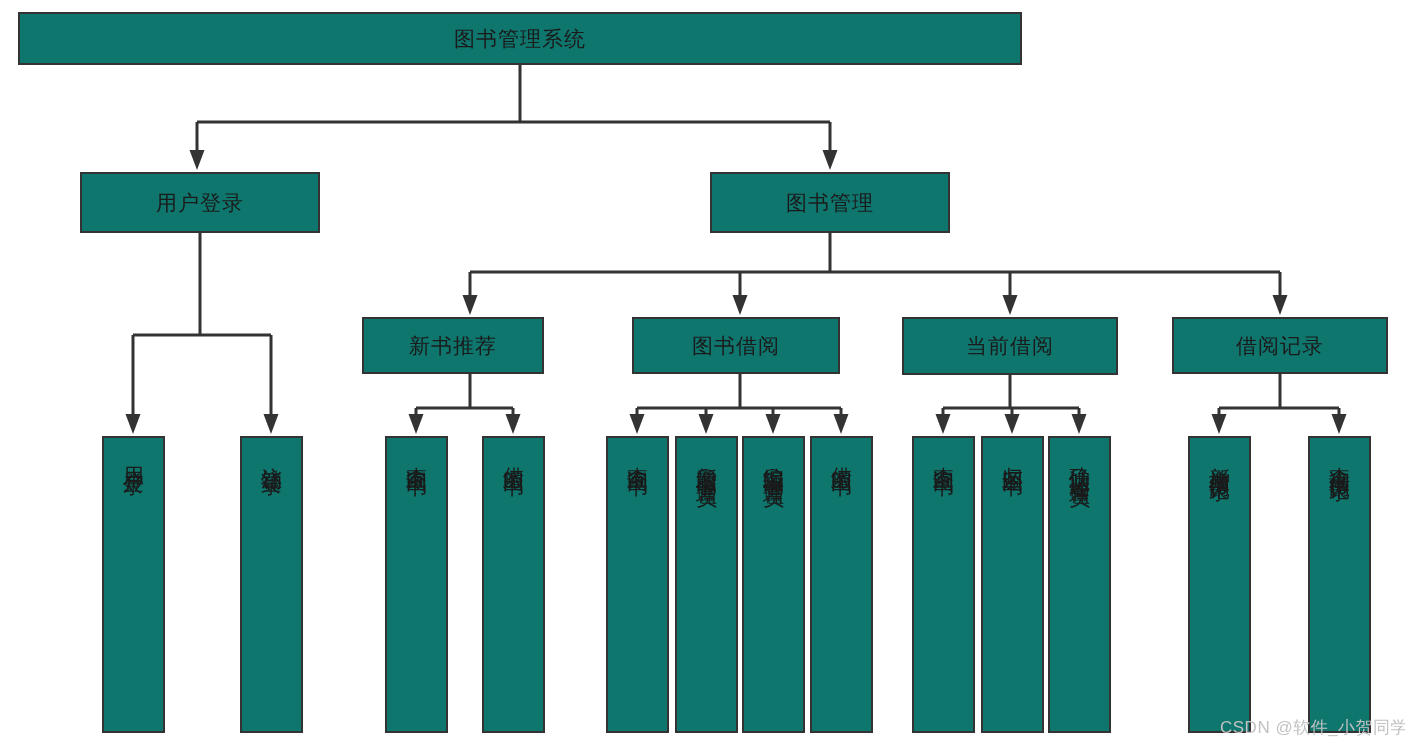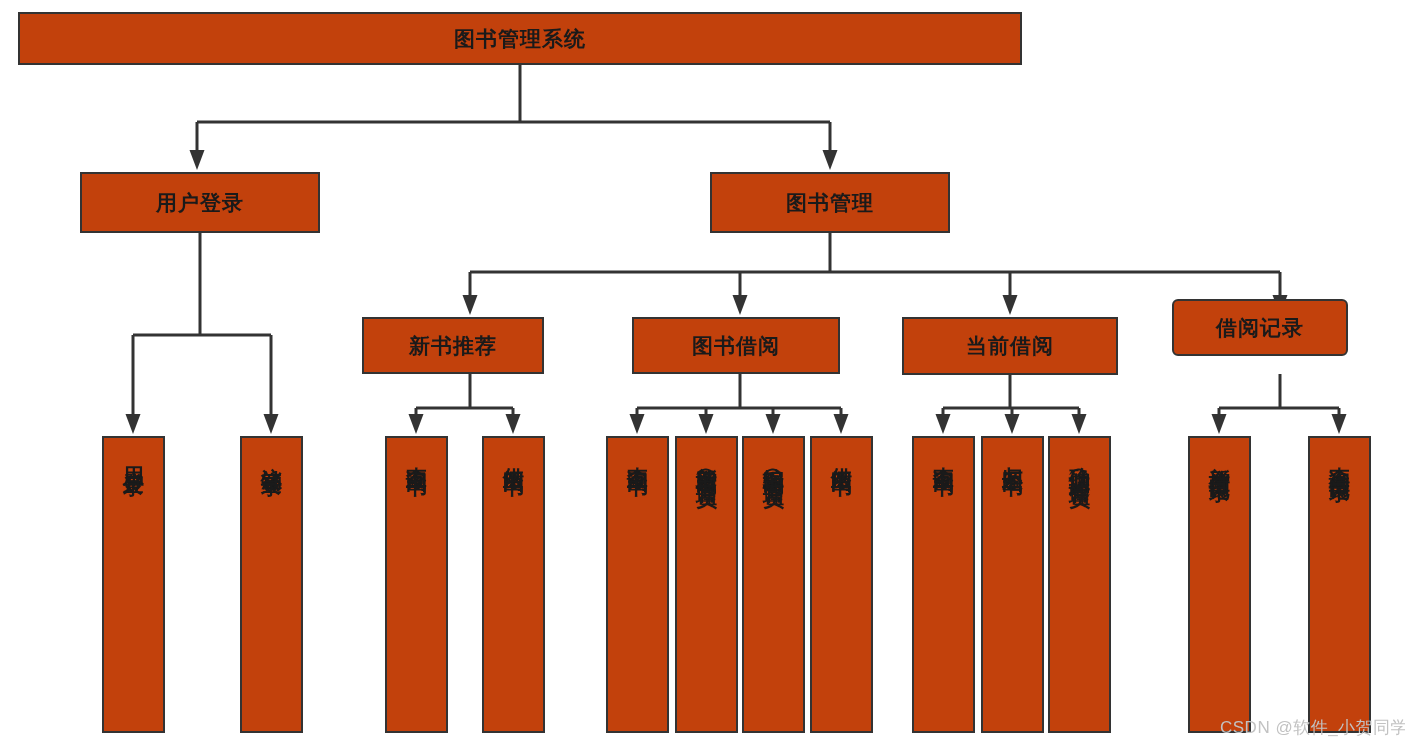--- a/index.html
+++ b/index.html
@@ -17,26 +17,25 @@
   #diagram-root {
     position: absolute;
     left: 0;
     top: 0;
     width: 1405px;
     height: 747px;
   }
   .node-box {
     position: absolute;
     box-sizing: border-box;
-    background: #c2410c;
+    background: #0f766e;
     border: 2.5px solid #333333;
     display: flex;
     align-items: center;
     justify-content: center;
-    font-weight: bold;
   }
   .node-label-h {
     font-size: 21px;
     color: #1a1a1a;
     line-height: 1.2;
     letter-spacing: 1px;
     white-space: nowrap;
   }
   .node-box.vertical {
     align-items: flex-start;
@@ -138,21 +137,21 @@
       </div>
       <div class="node-box" style="left: 362px; top: 317px; width: 182px; height: 57px;">
         <span class="node-label-h">新书推荐</span>
       </div>
       <div class="node-box" style="left: 632px; top: 317px; width: 208px; height: 57px;">
         <span class="node-label-h">图书借阅</span>
       </div>
       <div class="node-box" style="left: 902px; top: 317px; width: 216px; height: 58px;">
         <span class="node-label-h">当前借阅</span>
       </div>
-      <div class="node-box" style="left: 1172px; top: 299px; width: 176px; height: 57px; border-radius: 6px;">
+      <div class="node-box" style="left: 1172px; top: 317px; width: 216px; height: 57px;">
         <span class="node-label-h">借阅记录</span>
       </div>
       <div class="node-box vertical" style="left: 102px; top: 436px; width: 63px; height: 297px;">
         <span class="node-label-v">用户登录</span>
       </div>
       <div class="node-box vertical" style="left: 240px; top: 436px; width: 63px; height: 297px;">
         <span class="node-label-v">注销登录</span>
       </div>
       <div class="node-box vertical" style="left: 385px; top: 436px; width: 63px; height: 297px;">
         <span class="node-label-v">查询图书</span>

